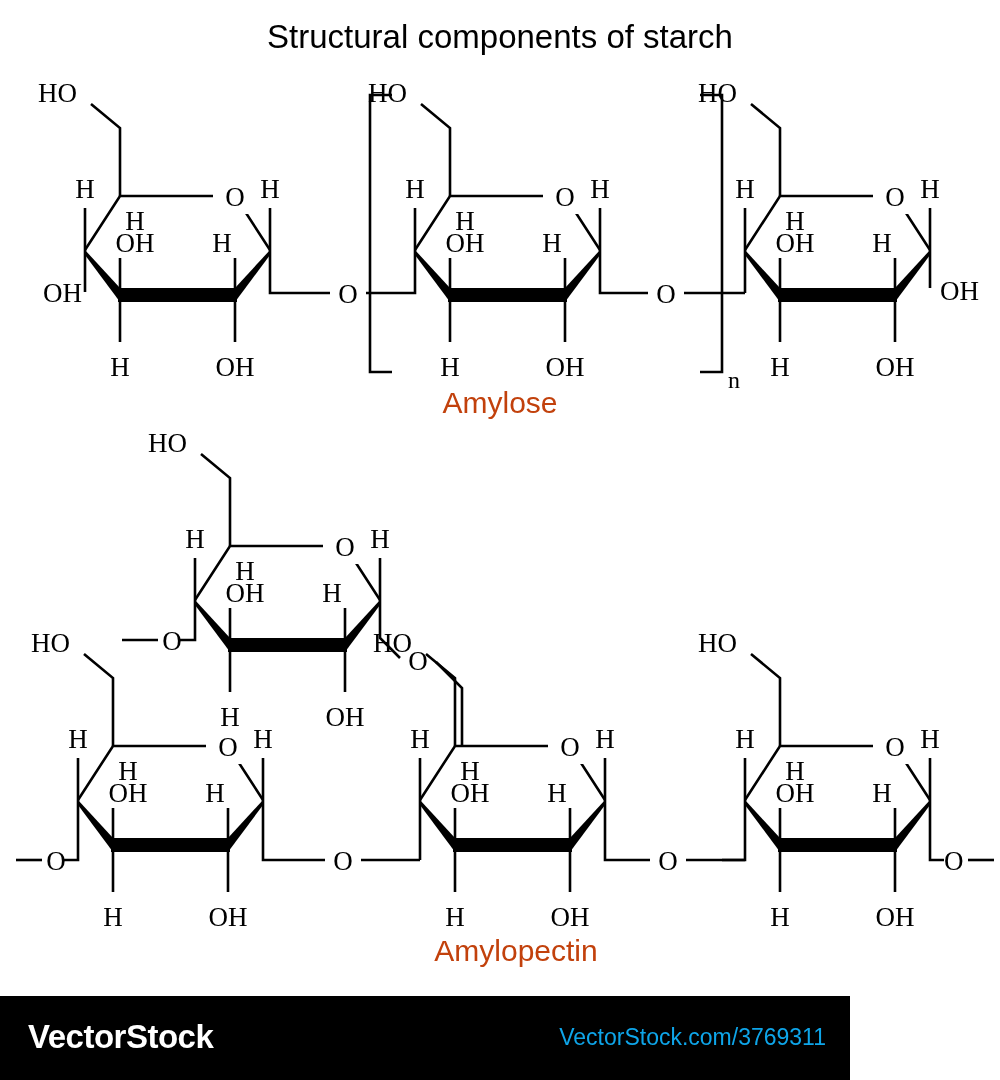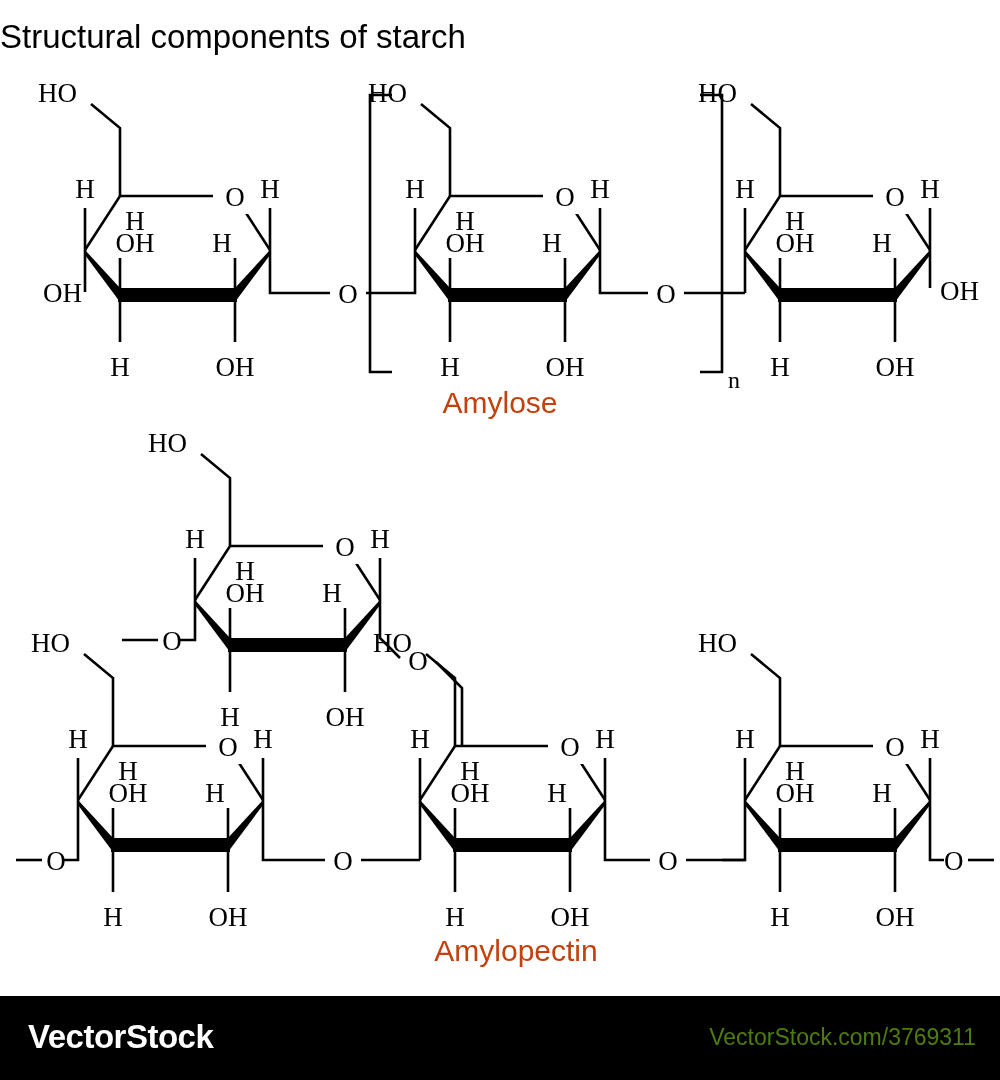--- a/index.html
+++ b/index.html
@@ -7,48 +7,49 @@
   html,body {
     width:1000px; height:1080px;
     background:#ffffff;
     font-family:"Liberation Sans", sans-serif;
     overflow:hidden;
   }
   #root { position:relative; width:1000px; height:1080px; background:#fff; }
 
   #title {
     position:absolute; left:0; top:18px; width:1000px;
+    text-align:center;
     font-size:33px; font-weight:400; color:#000;
     font-family:"Liberation Sans", sans-serif;
     letter-spacing:0px;
   }
 
   .svg-layer { position:absolute; left:0; top:0; width:1000px; height:1000px; }
 
   .sec-label {
     position:absolute; width:1000px; text-align:center;
     font-size:30px; color:#c2410c; font-weight:400;
     font-family:"Liberation Sans", sans-serif;
   }
   #label-amylose { left:0; top:386px; }
   #label-amylopectin { left:16px; top:934px; }
 
   #footer {
-    position:absolute; left:0; top:996px; width:1000px; height:84px;
+    position:absolute; left:0; top:996px; width:850px; height:84px;
     background:#000000;
   }
   #footer-brand {
     position:absolute; left:28px; top:22px;
     color:#ffffff; font-size:33px; font-weight:700;
     font-family:"Liberation Sans", sans-serif;
     letter-spacing:-0.5px;
   }
   #footer-url {
     position:absolute; right:24px; top:28px;
-    color:#4d7c0f; font-size:23px; font-weight:400;
+    color:#0ea5e9; font-size:23px; font-weight:400;
     font-family:"Liberation Sans", sans-serif;
   }
   text { font-family:"Liberation Serif", serif; fill:#000; }
 </style>
 </head>
 <body>
 
 <div id="root">
 
   <div id="title">Structural components of starch</div>

